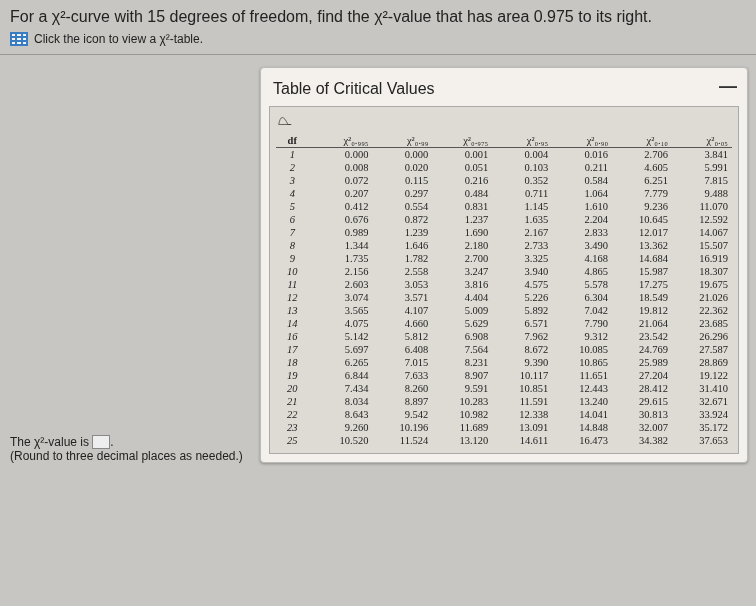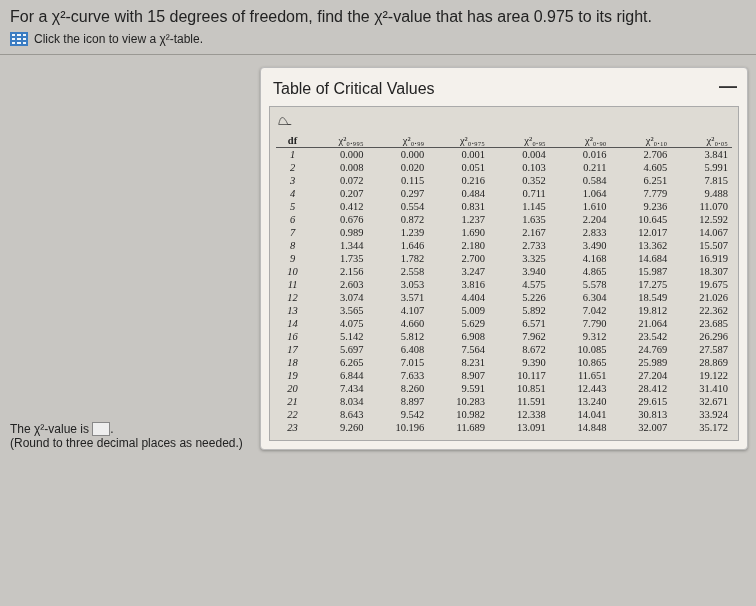--- a/index.html
+++ b/index.html
@@ -349,17 +349,27 @@
             <tr>
               <td class="df">23</td>
               <td>9.260</td>
               <td>10.196</td>
               <td>11.689</td>
               <td>13.091</td>
               <td>14.848</td>
               <td>32.007</td>
               <td>35.172</td>
             </tr>
+            <tr class="group-sep">
+              <td class="df">25</td>
+              <td>10.520</td>
+              <td>11.524</td>
+              <td>13.120</td>
+              <td>14.611</td>
+              <td>16.473</td>
+              <td>34.382</td>
+              <td>37.653</td>
+            </tr>
           </tbody>
       </table>
     </div>
   </div>
 </div>
 
 </body></html>

